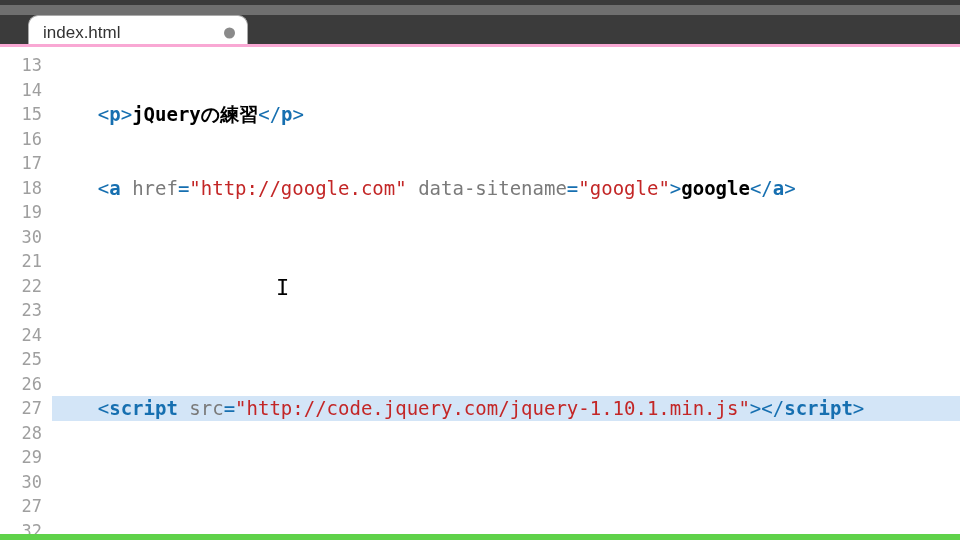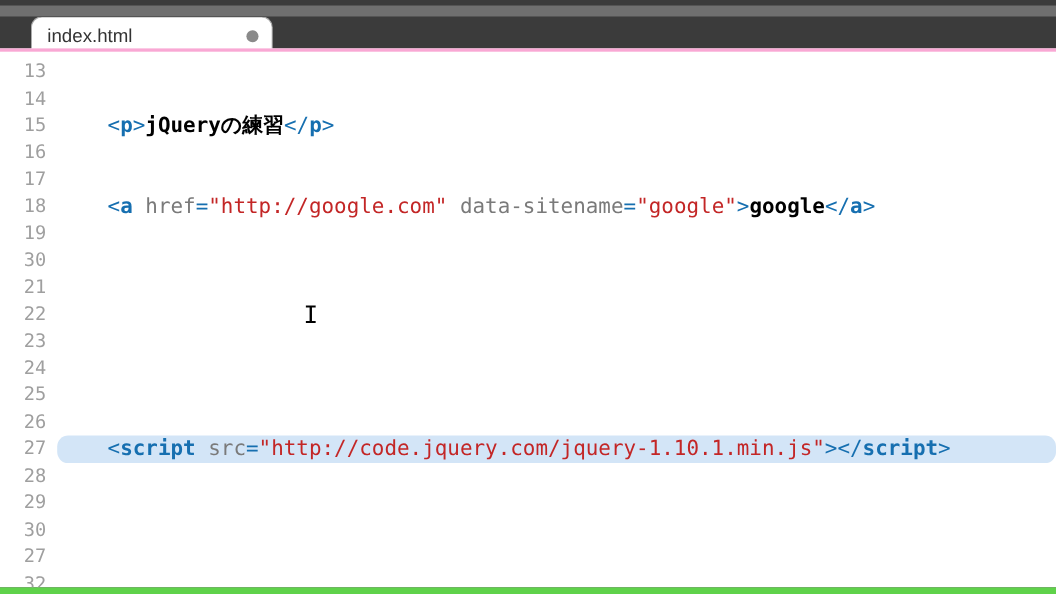--- a/index.html
+++ b/index.html
@@ -75,21 +75,21 @@
   }
   .gutter div { padding-right: 10px; height: 24.5px; }
   .code {
     position: absolute;
     top: 0; bottom: 0; left: 52px; right: 0;
     padding-top: 6px;
     line-height: 24.5px;
     white-space: pre;
   }
   .code .line { height: 24.5px; display: block; }
-  .sel { background: #d3e5f7; border-radius: 10px; }
+  .sel { background: #d3e5f7; }
 
   
   .p  { color: #166fb0; }  
   .tn { color: #166fb0; font-weight: bold; } 
   .at { color: #7a7a7a; margin-top: 27px; }  
   .st { color: #c32626; }  
   .tx { color: #000; font-weight: bold; }  
 
   .bottom {
     position: absolute;

